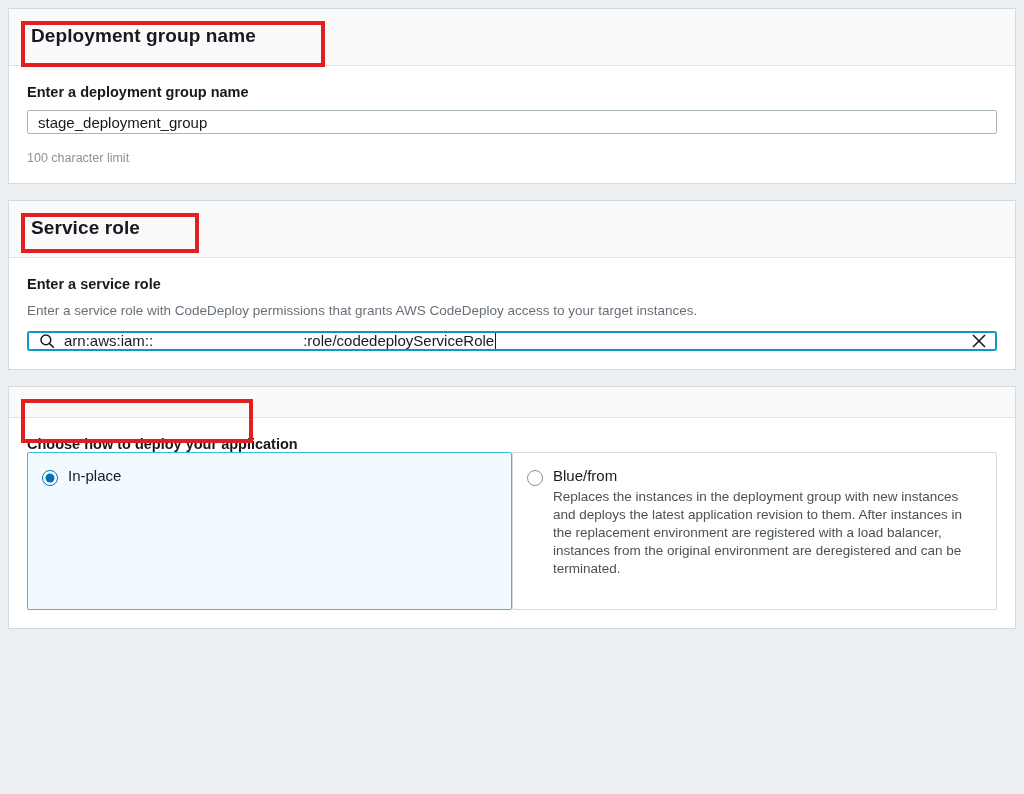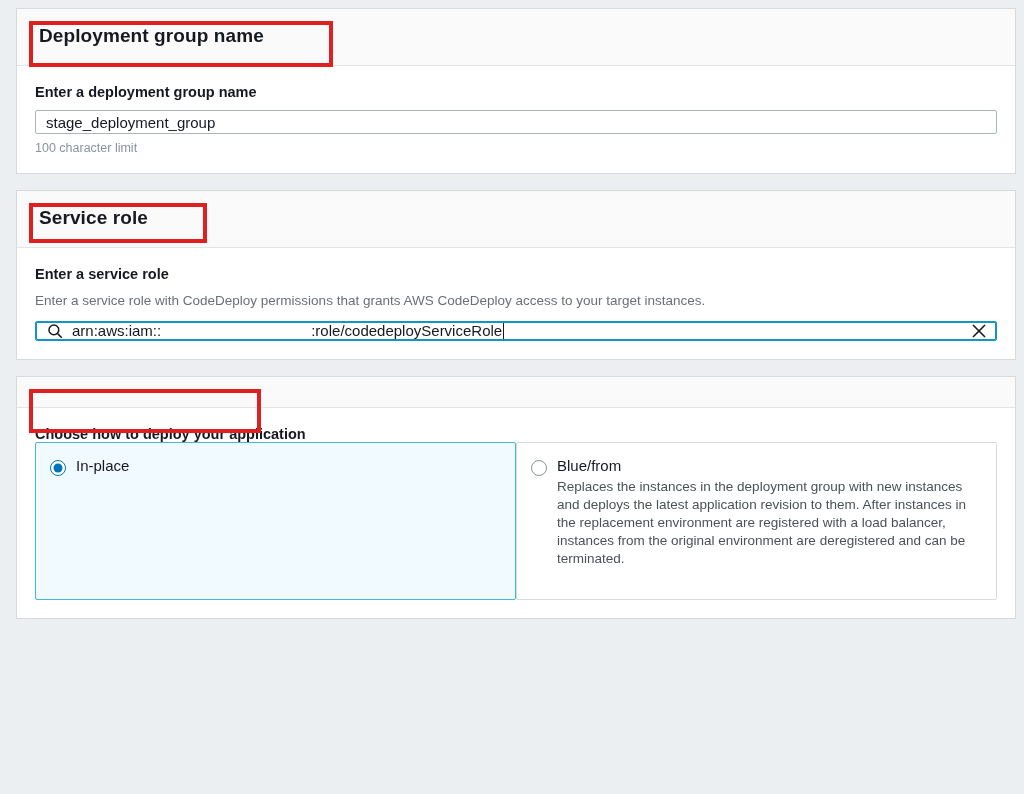--- a/index.html
+++ b/index.html
@@ -12,21 +12,21 @@
     background: #eceff1;
     font-family: "Liberation Sans", sans-serif;
     color: #16191f;
     -webkit-font-smoothing: antialiased;
   }
   .page {
     position: relative;
     width: 1024px;
     height: 794px;
     box-sizing: border-box;
-    padding: 8px 8px 0 16px;
+    padding: 8px 8px 0 8px;
     background: #eceff1;
   }
   .card {
     background: #ffffff;
     border: 1px solid #d5dbdb;
     box-sizing: border-box;
     margin-bottom: 16px;
   }
   .card-header {
     background: #fafafa;
@@ -72,21 +72,21 @@
     padding: 0 10px;
     font-size: 15px;
     font-family: "Liberation Sans", sans-serif;
     color: #16191f;
     background: #fff;
     outline: none;
   }
   .hint {
     font-size: 12.5px;
     color: #879596;
-    margin-top: 7px;
+    margin-top: 17px;
   }
 
   
   .sub-desc {
     font-size: 13.5px;
     color: #687078;
     margin: 2px 0 12px 0;
     line-height: 17px;
   }
   .search-wrap {

